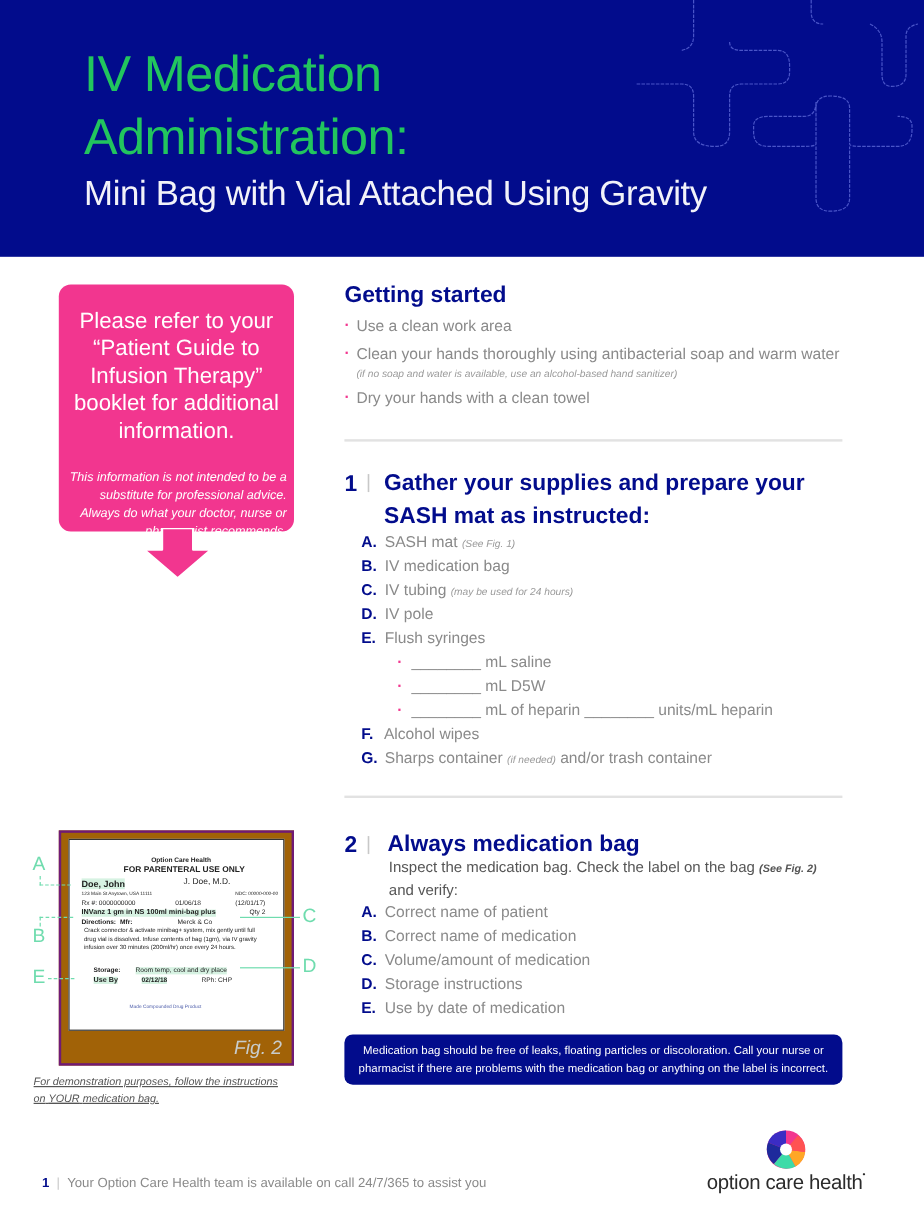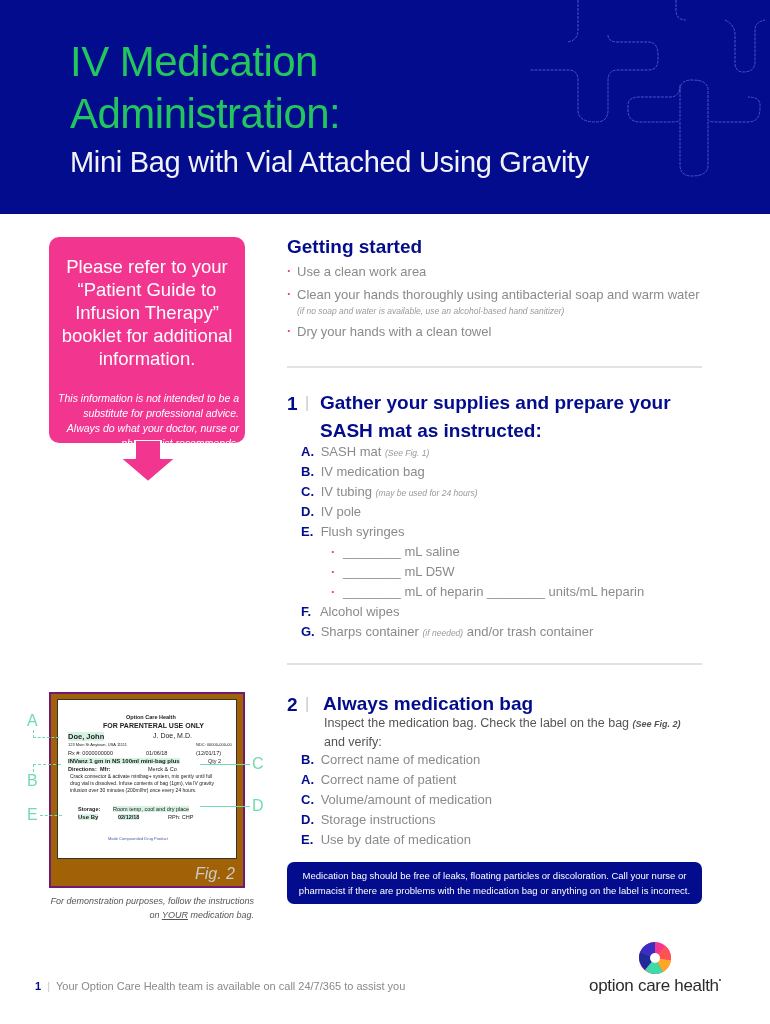--- a/index.html
+++ b/index.html
@@ -45,21 +45,21 @@
   .sub-list li::before { content: "·"; color: #f2368f; position: absolute; left: 0; font-weight: bold; }
 
   .fig2 { position: absolute; left: 49px; top: 692px; width: 196px; height: 196px; background: #a16207; border: 2px solid #701a75; }
   .fig2-inner { position: absolute; left: 6px; top: 5px; width: 180px; height: 160px; background: #fff; border: 1px solid #333; font-family: "Liberation Sans", sans-serif; color: #333; }
   .fig2-label { position: absolute; right: 8px; bottom: 3px; color: #c8cccb; font-size: 16px; font-style: italic; }
   .lbl-line { position: absolute; font-size: 5.5px; color: #222; white-space: nowrap; }
   .hl { background: #d6f2e2; }
   .callout-letter { position: absolute; color: #6fdcae; font-size: 16px; }
   .leader { position: absolute; border-color: #6fdcae; border-style: solid; border-width: 0; }
 
-  .fig2-caption { position: absolute; left: 40px; top: 894px; width: 214px; text-align: right; font-size: 9px; font-style: italic; color: #555; line-height: 14px; }
+  .fig2-caption { position: absolute; left: 28px; top: 894px; width: 214px; text-align: left; font-size: 9px; font-style: italic; color: #555; line-height: 14px; text-decoration: underline; }
   .fig2-caption u { text-decoration: underline; }
 
   .inspect-intro { position: absolute; left: 324px; top: 714px; width: 400px; font-size: 12.5px; color: #555; line-height: 18px; }
 
   .alert { position: absolute; left: 287px; top: 862px; width: 415px; height: 42px; background: #020c8c; border-radius: 7px; color: #fff; font-size: 9.5px; text-align: center; line-height: 15px; padding-top: 6px; }
 
   .footer { position: absolute; left: 35px; top: 980px; font-size: 11px; color: #8a8a8a; }
   .footer .pnum { color: #020c8c; font-weight: bold; }
   .footer .pipe { color: #c8c8c8; margin: 0 6px; }
   .brand-logo { position: absolute; left: 637px; top: 940px; width: 36px; height: 36px; }
@@ -207,22 +207,22 @@
 
 <div class="step-num" style="left:287px; top:694px;">2</div>
 <div class="step-pipe" style="left:305px; top:695px;">|</div>
 <div class="step-title" style="left:323px; top:690px;">Always medication bag</div>
 <div class="inspect-intro">
   <span>Inspect the medication bag. Check the label on the bag</span>
   <span class="small-italic" style="font-size:9px; color:#555; font-weight:bold;">(See Fig. 2)</span><br>
   <span>and verify:</span>
 </div>
 <ul class="alpha-list" style="left:301px; top:750px;">
+  <li><span class="letter">A.</span> <span>Correct name of patient</span></li>
   <li><span class="letter">B.</span> <span>Correct name of medication</span></li>
-  <li><span class="letter">A.</span> <span>Correct name of patient</span></li>
   <li><span class="letter">C.</span> <span>Volume/amount of medication</span></li>
   <li><span class="letter">D.</span> <span>Storage instructions</span></li>
   <li><span class="letter">E.</span> <span>Use by date of medication</span></li>
 </ul>
 
 <div class="alert">Medication bag should be free of leaks, floating particles or discoloration. Call your nurse or pharmacist if there are problems with the medication bag or anything on the label is incorrect.</div>
 
 <div class="footer">
   <span class="pnum">1</span><span class="pipe">|</span><span>Your Option Care Health team is available on call 24/7/365 to assist you</span>
 </div>

